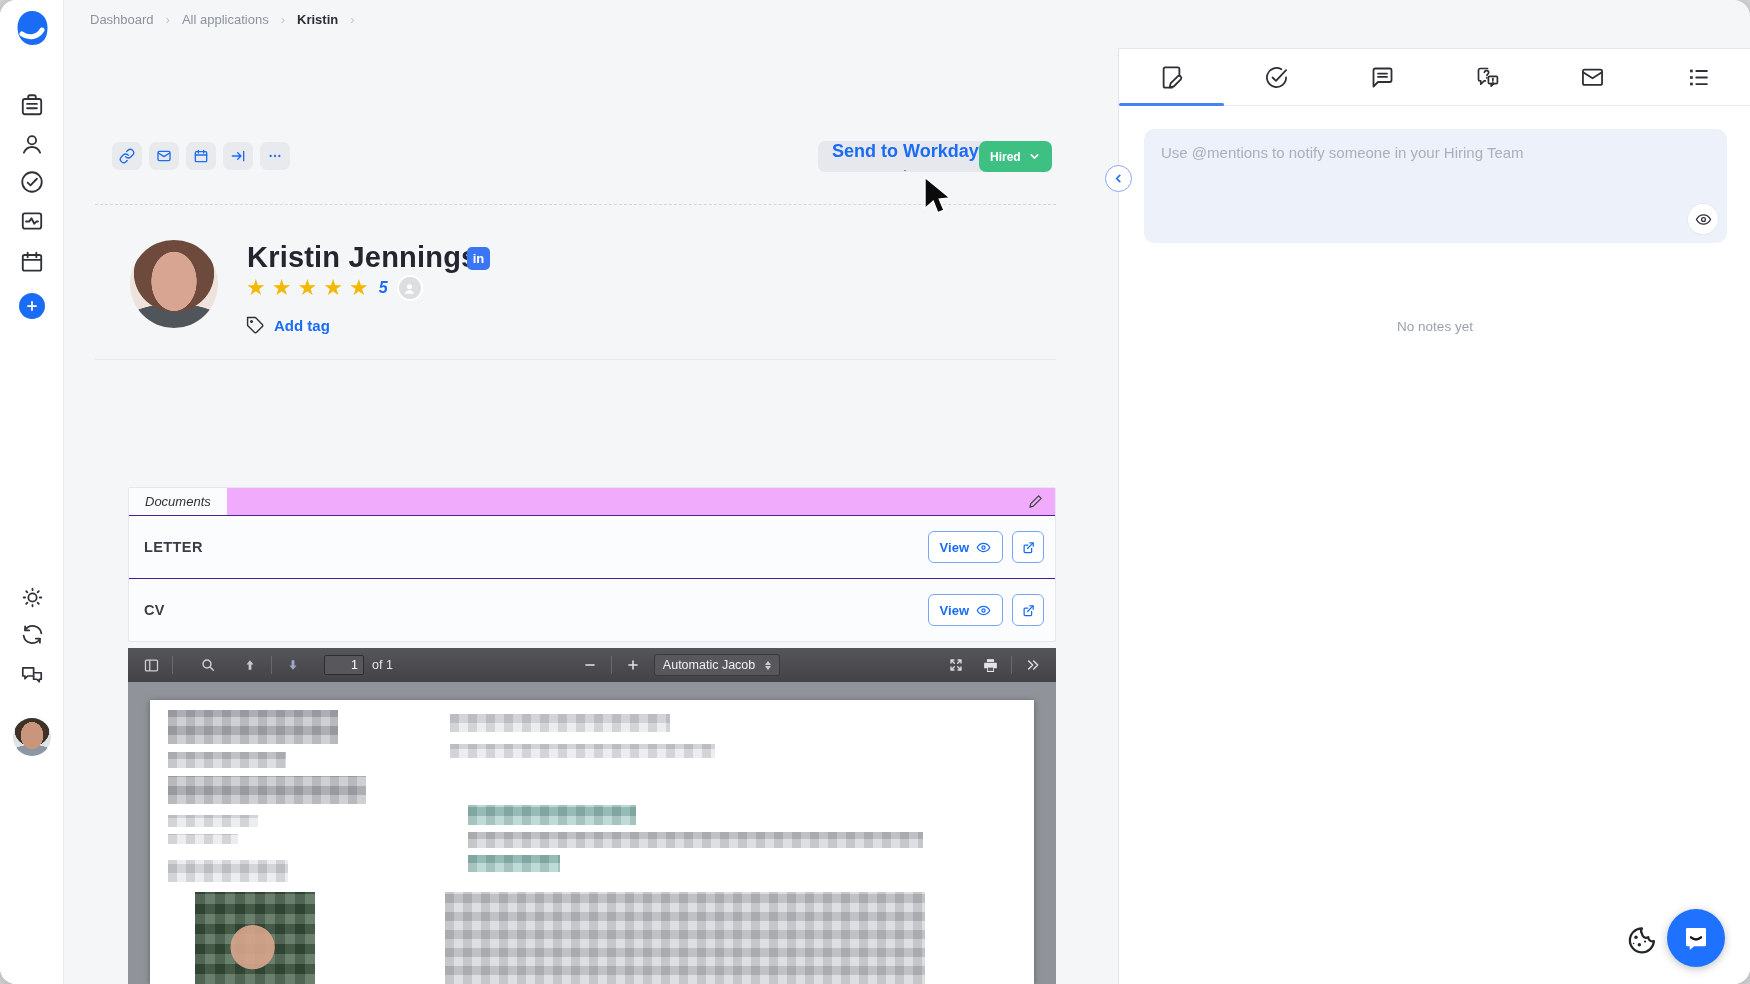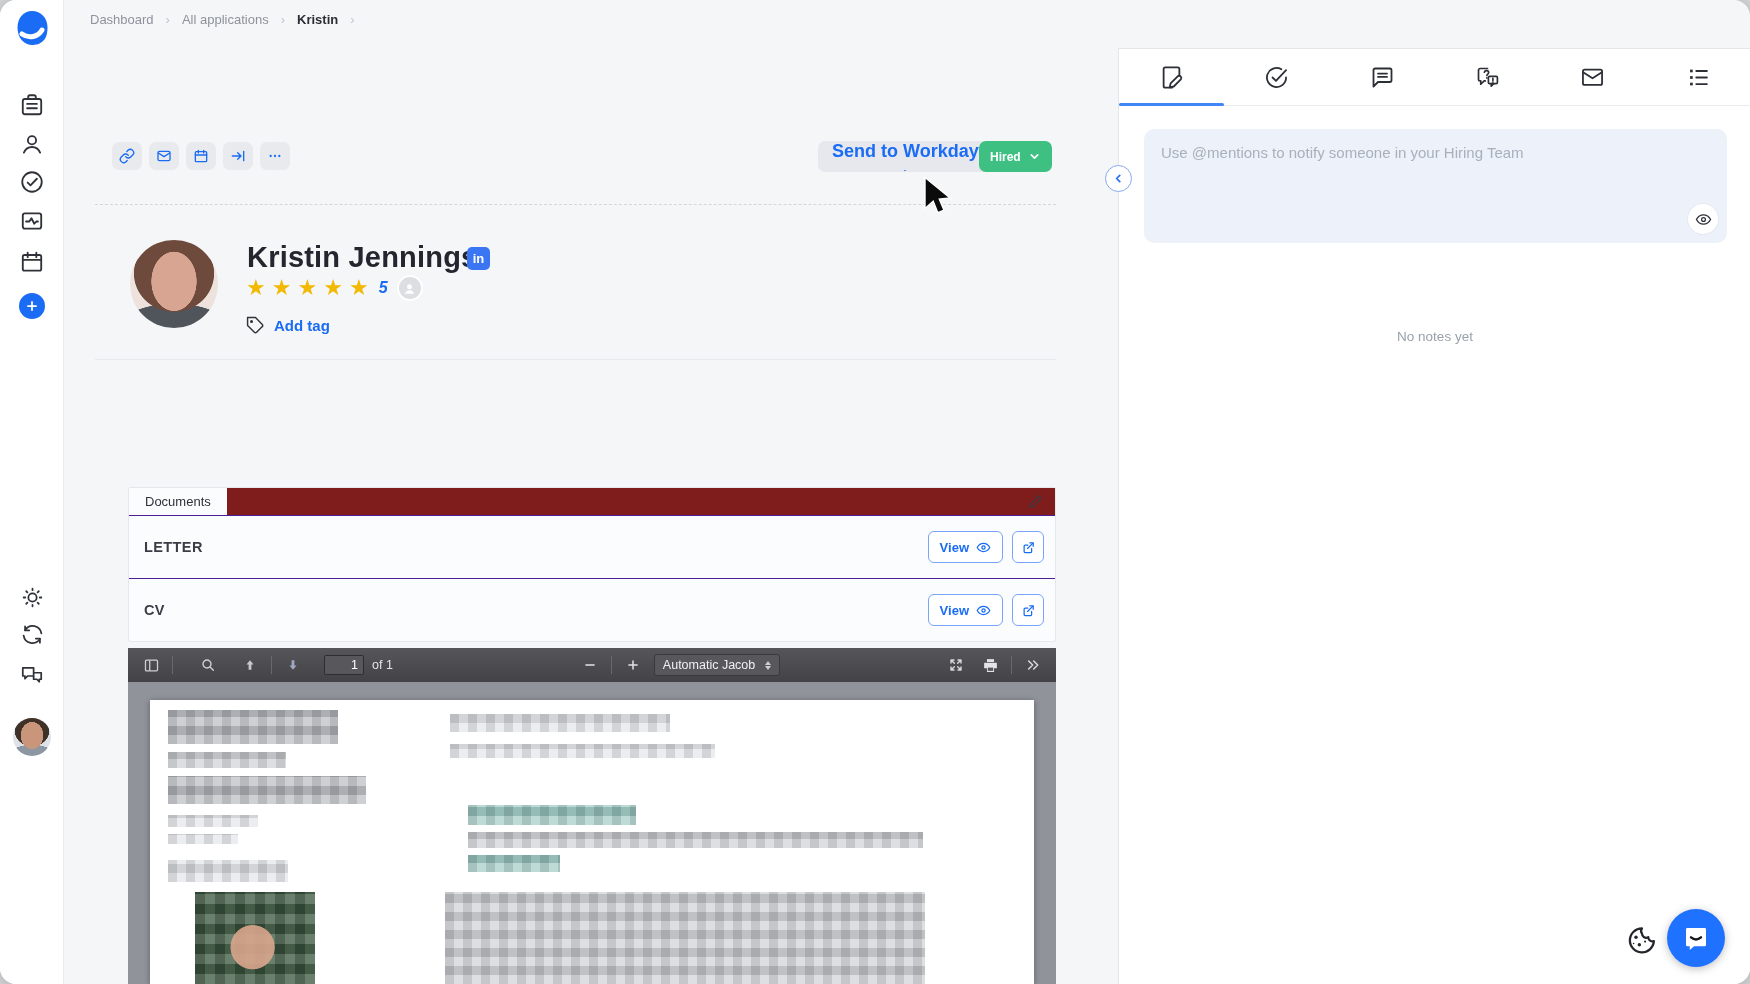--- a/index.html
+++ b/index.html
@@ -68,21 +68,21 @@
   .contact-row{position:absolute; left:130px; top:390px; display:flex; align-items:center; gap:8px; font-size:15.5px;}
   .contact-row .email{color:var(--primary-blue); font-weight:700; text-decoration:none; cursor:pointer;}
   .contact-row .phone{color:var(--ink); font-weight:700;}
   .gap24{width:10px;}
   .status-row{position:absolute; left:128px; top:420px; display:flex; align-items:center; gap:14px;}
   .badge-applied{background:var(--primary-blue); color:#fff; font-size:13px; font-weight:700; padding:5px 15px; border-radius:14px; cursor:pointer;}
   .apply-meta{color:#33363e; font-weight:600; font-size:14.5px;}
 
   
   .doc-card{position:absolute; left:128px; top:487px; width:928px; background:#fbfcfd; border:1px solid #e4e7eb; border-radius:2px;}
-  .doc-head{height:27px; background:#7f1d1d; display:flex; align-items:center; position:relative;}
+  .doc-head{height:27px; background:#f0abfc; display:flex; align-items:center; position:relative;font-style:italic;}
   .doc-tab{height:27px; background:#fbfcfd; display:flex; align-items:center; padding:0 16px; font-size:13px; color:#2e313a; cursor:pointer;}
   .doc-edit{position:absolute; right:12px; top:6px; color:#3a3d45; cursor:pointer;}
   .doc-row{height:63px; display:flex; align-items:center; padding:0 11px 0 15px; border-top:1px solid #4c1d95;}
   .doc-row:first-of-type{border-top:none;}
   .doc-name{font-size:14.5px; font-weight:600; color:#3a3d46; letter-spacing:.4px;}
   .doc-actions{margin-left:auto; display:flex; gap:9px;}
   .view-btn{height:32px; padding:0 11px; background:#fff; border:1px solid #78a5f7; border-radius:6px; color:var(--primary-blue); font-weight:700; font-size:13px; display:flex; align-items:center; gap:7px; cursor:pointer; font-family:inherit;}
   .ext-btn{width:32px; height:32px; background:#fff; border:1px solid #78a5f7; border-radius:6px; color:var(--primary-blue); display:flex; align-items:center; justify-content:center; cursor:pointer;}
 
   
@@ -112,21 +112,21 @@
   
   .right-panel{position:absolute; left:1118px; top:48px; width:632px; height:936px; background:#fff; border-left:1px solid var(--panel-border); border-top:1px solid var(--panel-border); z-index:3;}
   .tabbar{position:absolute; left:0; top:0; width:632px; height:57px; border-bottom:1px solid #e9ebee; display:flex;}
   .tab{flex:1; display:flex; align-items:center; justify-content:center; color:#2c2f36; cursor:pointer; position:relative;}
   .tab.active::after{content:""; position:absolute; left:0; right:0; bottom:-1px; height:3px; background:#4285f6; border-radius:2px;}
   .composer{position:absolute; left:25px; top:80px; width:583px; height:114px;}
   .composer textarea{width:100%; height:100%; background:#edf1f9; border:none; border-radius:10px; resize:none; padding:15px 17px; font-size:15px; color:#3a3f49; font-family:inherit; outline:none;}
   .composer textarea::placeholder{color:#a9b0bd;}
   .eye-toggle{position:absolute; right:9px; bottom:9px; width:30px; height:30px; border-radius:50%; background:#fff; display:flex; align-items:center; justify-content:center; color:#2c2f36; cursor:pointer; box-shadow:0 0 0 1px rgba(0,0,0,.03);}
   .post-note{position:absolute; left:25px; top:207px; width:583px; height:43px; background:#156ff7; border:none; border-radius:6px; color:#fff; font-size:15px; font-weight:700; cursor:pointer; font-family:inherit;}
-  .empty-notes{position:absolute; left:0; top:280px; width:632px; text-align:center; color:#9aa1ac; font-size:13.5px;}
+  .empty-notes{position:absolute; left:0; top:270px; width:632px; text-align:center; color:#9aa1ac; font-size:13.5px;}
   .collapse-btn{position:absolute; left:1105px; top:165px; width:27px; height:27px; border-radius:50%; background:#fff; border:1.5px solid #86aaf2; color:#2a71f0; display:flex; align-items:center; justify-content:center; cursor:pointer; z-index:6;}
 
   
   .cookie-float{position:absolute; left:1624px; top:924px; width:32px; height:32px; color:#23262b; cursor:pointer; z-index:7;}
   .intercom-float{position:absolute; left:1667px; top:909px; width:58px; height:58px; border-radius:50%; background:#1f71ff; display:flex; align-items:center; justify-content:center; cursor:pointer; z-index:7; box-shadow:0 2px 8px rgba(0,0,0,.25);}
 
   .cursor-pointer{position:absolute; left:922px; top:176px; z-index:9; pointer-events:none;}
 </style>
 </head>
 <body>

